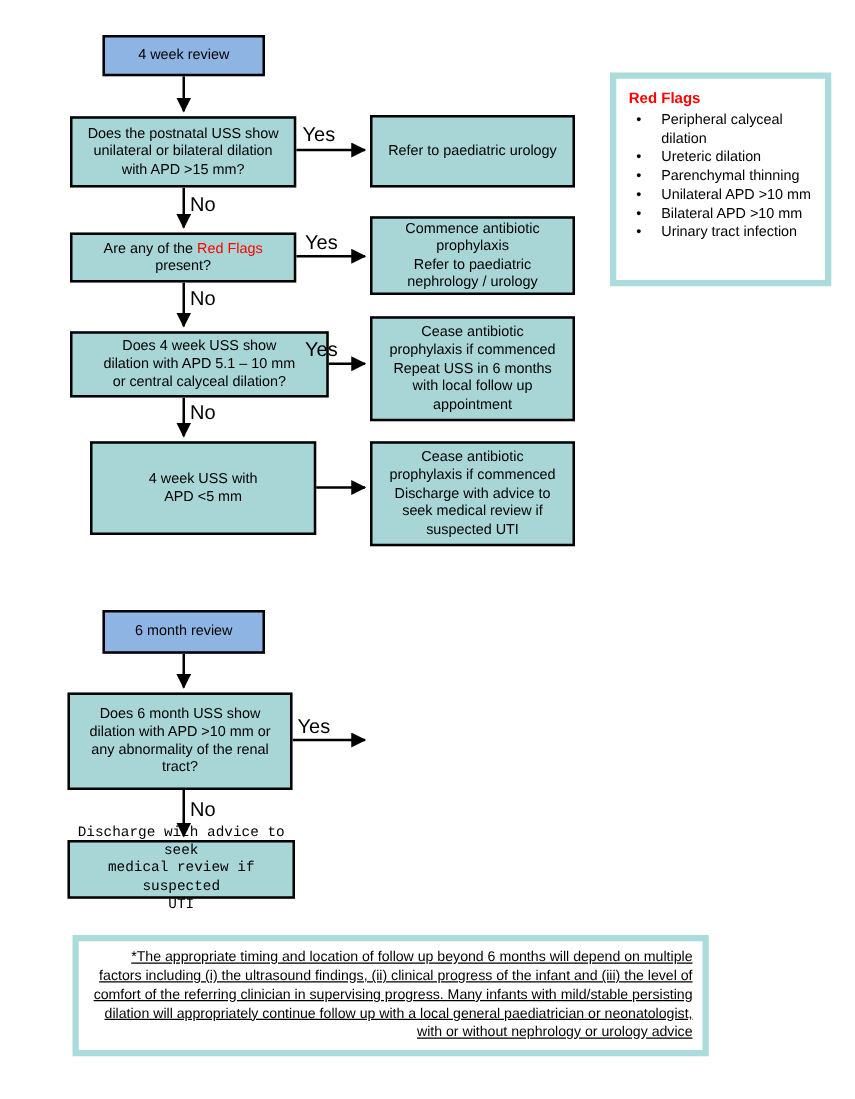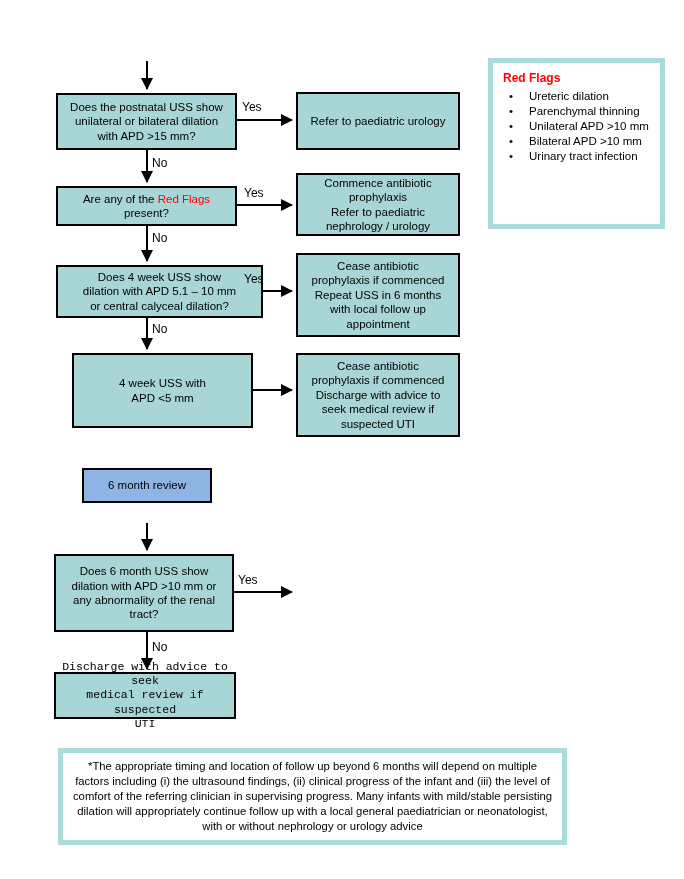--- a/index.html
+++ b/index.html
@@ -18,22 +18,22 @@
   .blue { background:#8DB4E2; }
   .panel {
     position:absolute; box-sizing:border-box; border:5px solid #AADCDC; background:#fff;
   }
   .rf { padding:8px 6px 6px 10px; font-size:11.5px; }
   .rf-title { font-weight:bold; color:#FF0000; font-size:12px; margin-bottom:4px; }
   ul.rf-list { list-style:none; margin:0; padding:0; }
   ul.rf-list li { position:relative; padding-left:26px; line-height:1.3; }
   ul.rf-list li::before { content:"\2022"; position:absolute; left:6px; }
   .red-inline { color:#FF0000; }
-  .lbl { position:absolute; font-size:12px; }
-  .footnote { font-size:11.3px; line-height:1.32; padding:6px 8px; text-align:center; }
+  .lbl { position:absolute; font-size:16px; }
+  .footnote { font-size:11.3px; line-height:1.32; padding:6px 8px; text-align:right;text-decoration:underline; }
 </style>
 </head>
 <body>
 
 <div class="canvas">
 
   <svg class="arrows" viewBox="0 0 684 879" xmlns="http://www.w3.org/2000/svg">
     <defs>
       <marker id="ah" markerUnits="userSpaceOnUse" markerWidth="14" markerHeight="13" refX="11" refY="6" orient="auto">
         <path d="M0,0 L12,6 L0,12 Z" fill="#000"></path>
@@ -45,20 +45,23 @@
     <line x1="237" y1="205" x2="292" y2="205" stroke="#000" stroke-width="2" marker-end="url(#ah)"></line>
     <line x1="147" y1="226" x2="147" y2="261" stroke="#000" stroke-width="2" marker-end="url(#ah)"></line>
     <line x1="237" y1="291" x2="292" y2="291" stroke="#000" stroke-width="2" marker-end="url(#ah)"></line>
     <line x1="147" y1="318" x2="147" y2="349" stroke="#000" stroke-width="2" marker-end="url(#ah)"></line>
     <line x1="237" y1="390" x2="292" y2="390" stroke="#000" stroke-width="2" marker-end="url(#ah)"></line>
     <line x1="147" y1="523" x2="147" y2="550" stroke="#000" stroke-width="2" marker-end="url(#ah)"></line>
     <line x1="234" y1="592" x2="292" y2="592" stroke="#000" stroke-width="2" marker-end="url(#ah)"></line>
     <line x1="147" y1="632" x2="147" y2="669" stroke="#000" stroke-width="2" marker-end="url(#ah)"></line>
   </svg>
 
+  <div class="box blue" style="left:82px; top:28px; width:130px; height:33px;">
+    <span>4 week review</span>
+  </div>
 
   <div class="box teal" style="left:56px; top:93px; width:181px; height:57px;">
     <span>Does the postnatal USS show
 unilateral or bilateral dilation
 with APD &gt;15 mm?</span>
   </div>
 
   <div class="box teal" style="left:296px; top:92px; width:164px; height:58px;">
     <span>Refer to paediatric urology</span>
   </div>
@@ -97,29 +100,30 @@
     <span>Cease antibiotic
 prophylaxis if commenced
 Discharge with advice to
 seek medical review if
 suspected UTI</span>
   </div>
 
   <div class="panel rf" style="left:488px; top:58px; width:177px; height:171px;">
     <div class="rf-title">Red Flags</div>
     <ul class="rf-list">
+      <li>Peripheral calyceal dilation</li>
       <li>Ureteric dilation</li>
       <li>Parenchymal thinning</li>
       <li>Unilateral APD &gt;10 mm</li>
       <li>Bilateral APD &gt;10 mm</li>
       <li>Urinary tract infection</li>
     </ul>
   </div>
 
-  <div class="box blue" style="left:82px; top:468px; width:130px; height:35px;">
+  <div class="box blue" style="left:82px; top:488px; width:130px; height:35px;">
     <span>6 month review</span>
   </div>
 
   <div class="box teal" style="left:54px; top:554px; width:180px; height:78px;">
     <span>Does 6 month USS show
 dilation with APD &gt;10 mm or
 any abnormality of the renal
 tract?</span>
   </div>
 

